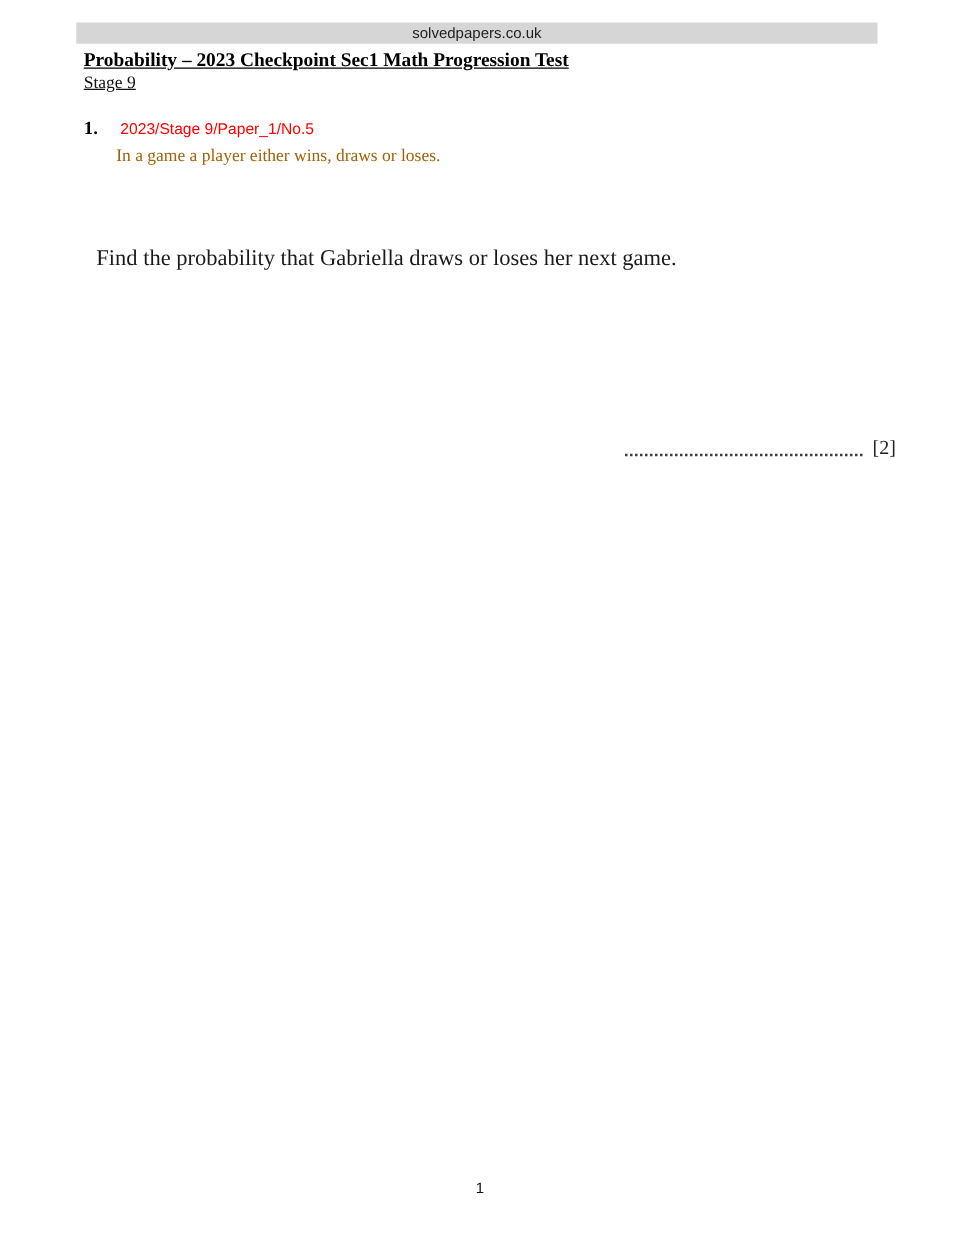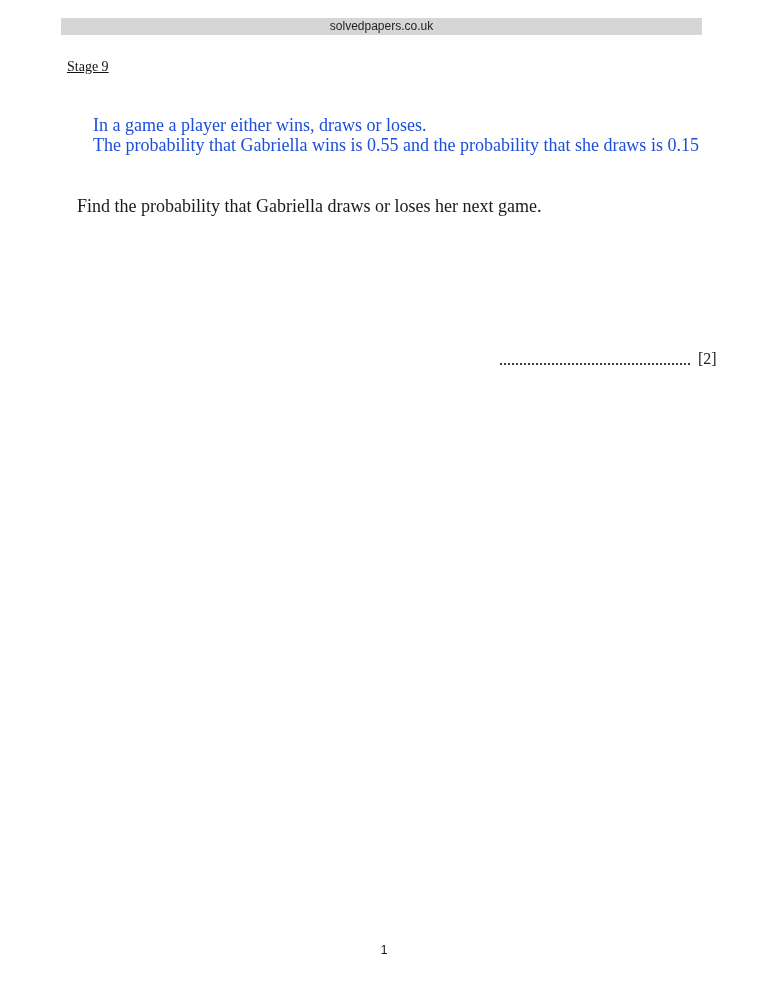--- a/index.html
+++ b/index.html
@@ -62,23 +62,23 @@
     font-size: 12.5px;
     display: inline-block;
     margin-left: 14px;
     vertical-align: baseline;
   }
   .q-body {
     position: absolute;
     left: 93px;
     top: 116px;
     width: 600px;
-    font-size: 18px;
+    font-size: 14px;
     line-height: 19.5px;
-    color: #1d4ed8;
+    color: #a16207;
   }
   .q-body p { white-space: nowrap; }
   .q-prompt {
     position: absolute;
     left: 77px;
     top: 196px;
     font-size: 18px;
     white-space: nowrap;
     color: #1a1a1a;
   }
@@ -112,27 +112,31 @@
     color: #111111;
   }
 </style>
 </head>
 <body>
 
 <div class="page">
 
   <div class="header-bar" style="background: rgb(214, 214, 214);">solvedpapers.co.uk</div>
 
+  <div class="doc-title">Probability – 2023 Checkpoint Sec1 Math Progression Test</div>
 
   <div class="doc-stage">Stage 9</div>
 
+  <div class="q-row">
+    <span class="q-number">1.</span>
+    <span class="q-ref" style="color: rgb(255, 0, 0);">2023/Stage 9/Paper_1/No.5</span>
+  </div>
 
   <div class="q-body">
     <p>In a game a player either wins, draws or loses.</p>
-    <p>The probability that Gabriella wins is 0.55 and the probability that she draws is 0.15</p>
   </div>
 
   <div class="q-prompt">Find the probability that Gabriella draws or loses her next game.</div>
 
   <div class="answer-row">
     <div class="answer-blank"></div>
     <div class="answer-marks">[2]</div>
   </div>
 
   <div class="page-number">1</div>

